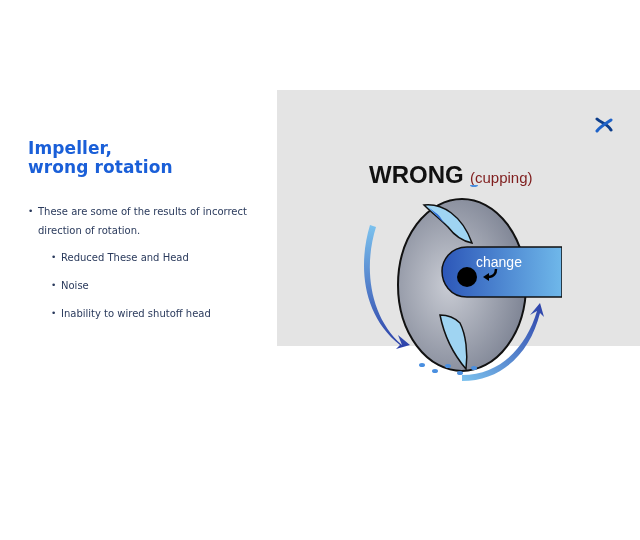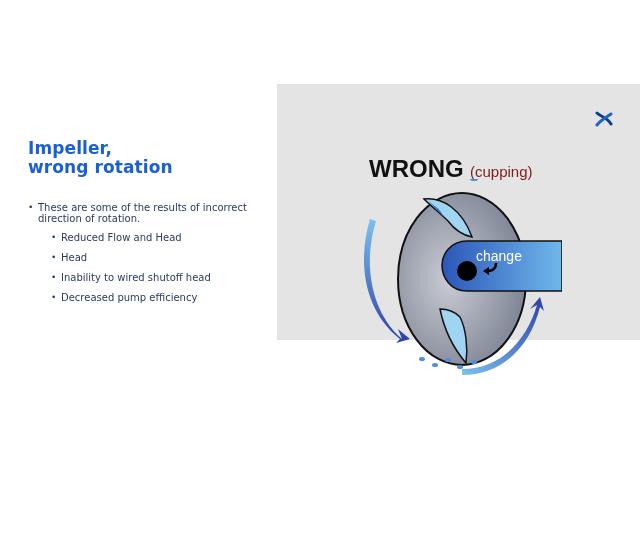--- a/index.html
+++ b/index.html
@@ -1,43 +1,42 @@
 <!DOCTYPE html>
 <html><head>
 <meta charset="utf-8">
 <style>
   html, body { margin:0; padding:0; }
   body { width:640px; height:540px; background:#ffffff; position:relative; overflow:hidden; font-family:"DejaVu Sans", sans-serif; }
   .title { position:absolute; left:28px; top:139px; color:#1a5fd8; font-family:"DejaVu Sans", sans-serif; font-weight:bold; font-size:17px; line-height:19px; letter-spacing:0.1px; }
-  .bullets { position:absolute; left:28px; top:202px; width:240px; color:#2a3a5c; font-family:"DejaVu Sans", sans-serif; font-size:10px; line-height:11px; }
+  .bullets { position:absolute; left:28px; top:202px; width:240px; color:#2a3a5c; font-family:"DejaVu Sans", sans-serif; font-size:10px; line-height:19px; }
   .b { position:relative; padding-left:10px; margin-bottom:8px; }
   .b::before { content:"•"; position:absolute; left:0; top:0; font-size:9px; }
   .sub { position:relative; padding-left:10px; margin-left:23px; margin-bottom:9px; }
   .sub::before { content:"•"; position:absolute; left:0; top:0; font-size:9px; }
-  .panel { position:absolute; left:277px; top:84px; width:363px; height:256px; background:#e4e4e4; }
+  .panel { position:absolute; left:277px; top:90px; width:363px; height:256px; background:#e4e4e4; }
   .logo { position:absolute; left:318px; top:27px; width:18px; height:16px; }
   .wrong { position:absolute; left:92px; top:71px; font-family:"Liberation Sans", sans-serif; font-weight:bold; font-size:24px; color:#111; }
   .cupping { position:absolute; left:193px; top:79px; font-family:"Liberation Sans", sans-serif; font-size:15px; color:#7f1d1d; }
   .diagram { position:absolute; left:85px; top:95px; width:200px; height:200px; }
   .intake { position:absolute; left:199px; top:164px; font-family:"Liberation Sans", sans-serif; font-size:14px; color:#ffffff; }
 </style>
 </head>
 <body>
 
 <div class="title">
   <div>Impeller,</div>
   <div>wrong rotation</div>
 </div>
 
 <div class="bullets">
   <div class="b">These are some of the results of incorrect direction of rotation.</div>
-  <div class="sub">Reduced Flow and Head</div>
-  <div class="sub">Head</div>
+  <div class="sub">Reduced These and Head</div>
+  <div class="sub">Noise</div>
   <div class="sub">Inability to wired shutoff head</div>
-  <div class="sub" style="margin-bottom:13px">Decreased pump efficiency</div>
 </div>
 
 <div class="panel">
   <svg class="logo" viewBox="0 0 18 16">
     <path d="M2 2 C6 6, 12 6, 16 13" stroke="#0d3d8a" stroke-width="3" fill="none" stroke-linecap="round"></path>
     <path d="M16 3 C12 6, 6 9, 2 14" stroke="#1f63c9" stroke-width="3" fill="none" stroke-linecap="round"></path>
   </svg>
 
   <div class="wrong">WRONG</div>
   <div class="cupping">(cupping)</div>

